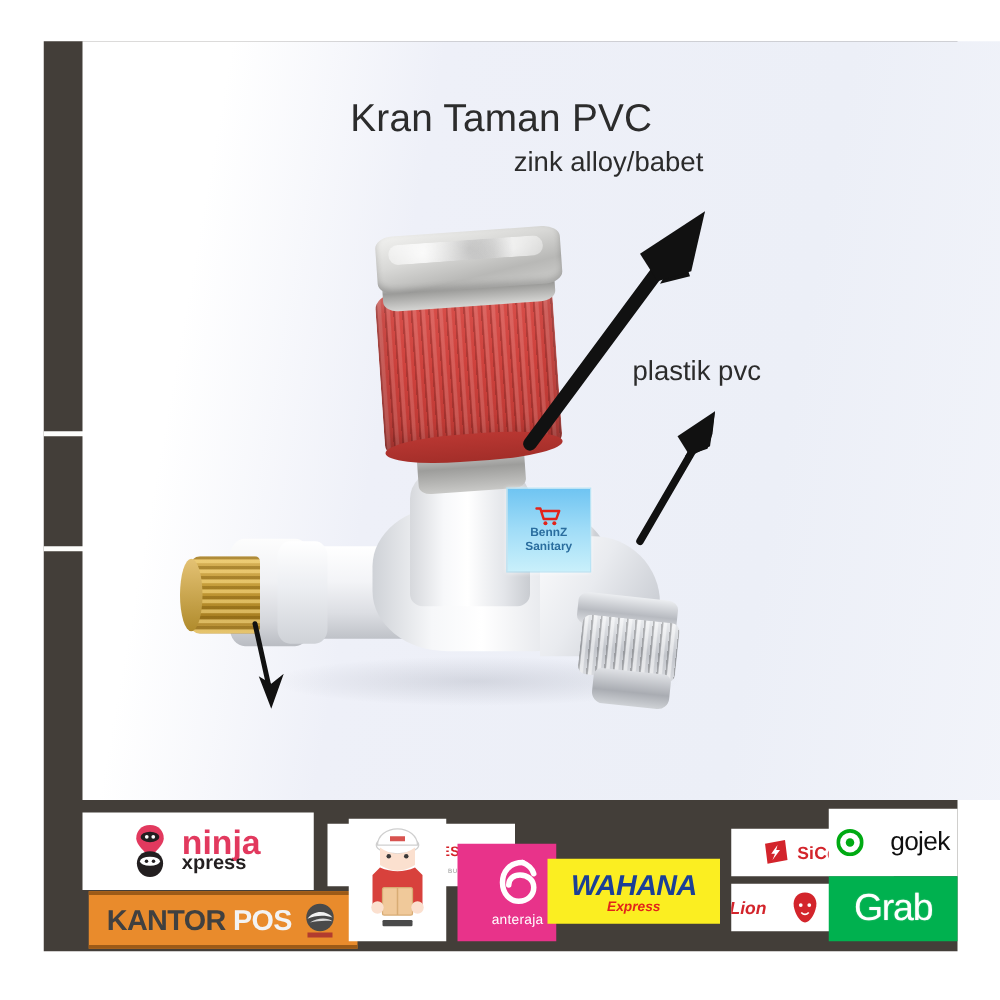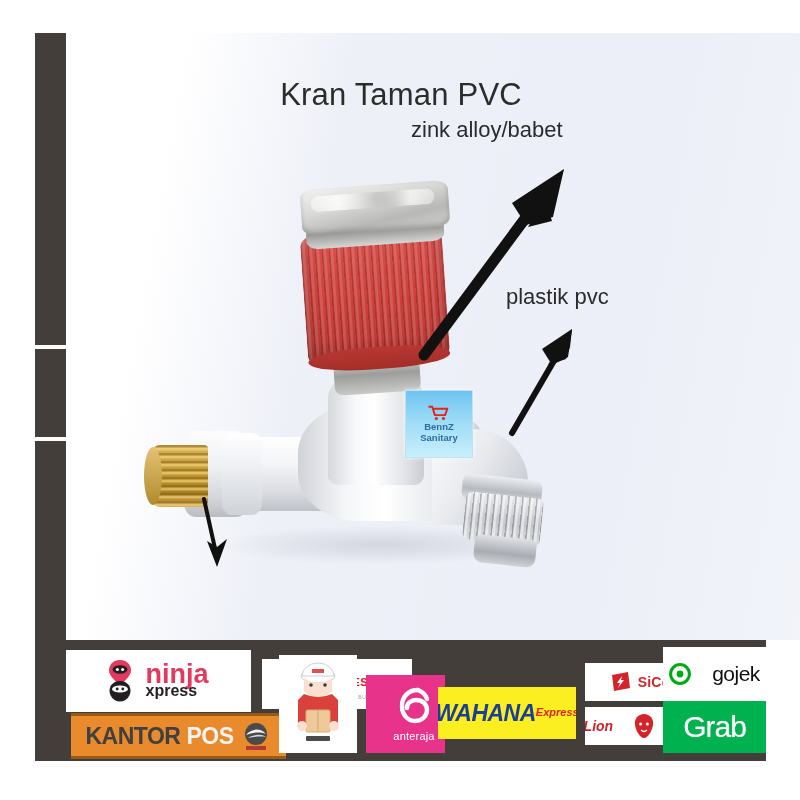--- a/index.html
+++ b/index.html
@@ -184,21 +184,21 @@
   .kpos-a{font-size:23px;font-weight:bold;color:#404040;letter-spacing:-.5px;}
   .kpos-b{font-size:23px;font-weight:bold;color:#f3f3f3;letter-spacing:-.5px;}
 
   .courier{left:213px;top:10px;width:78px;height:98px;}
 
   .antj{left:300px;top:30px;width:62px;height:78px;background:#e8338a;padding-left:17px;}
   .antj-in{display:flex;flex-direction:column;align-items:center;gap:2px;}
   .antj-txt{font-size:11px;color:#ffffff;letter-spacing:.2px;}
 
   .wahana{left:372px;top:42px;width:138px;height:52px;background:#fbee21;}
-  .wh-in{display:flex;flex-direction:row;align-items:center;}
+  .wh-in{display:flex;flex-direction:column;align-items:center;}
   .wh-a{font-size:23px;font-weight:bold;font-style:italic;color:#1b3f96;letter-spacing:-.5px;}
   .wh-b{font-size:11px;font-weight:bold;font-style:italic;color:#e2231a;margin-top:-2px;}
 
   .sicepat{left:519px;top:18px;width:130px;height:38px;}
   .sc-in{display:flex;align-items:center;gap:5px;}
   .sc-txt{font-size:14px;font-weight:bold;color:#d3242b;letter-spacing:.2px;}
 
   .lion{left:519px;top:62px;width:130px;height:38px;}
   .ln-in{display:flex;align-items:center;gap:20px;}
   .ln-txt{font-size:14px;font-weight:bold;font-style:italic;color:#d3242b;}

